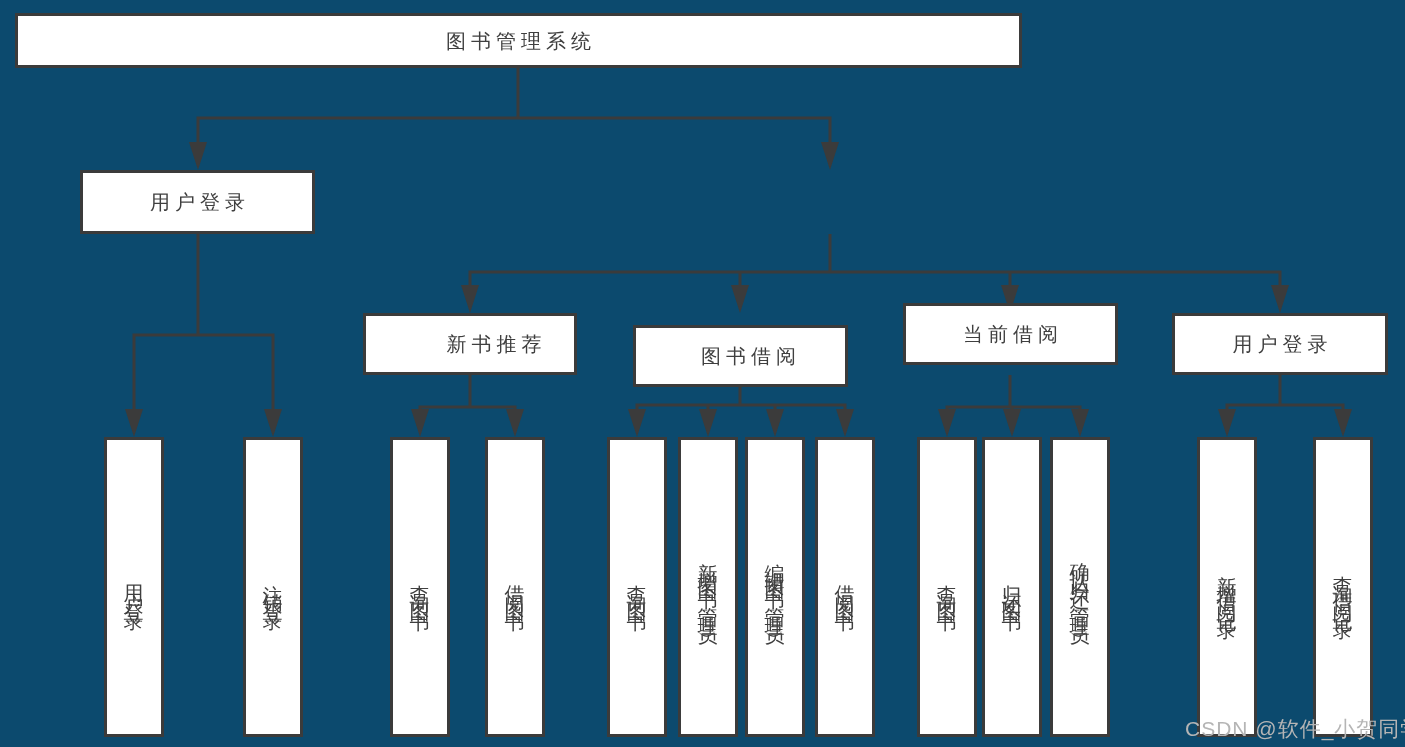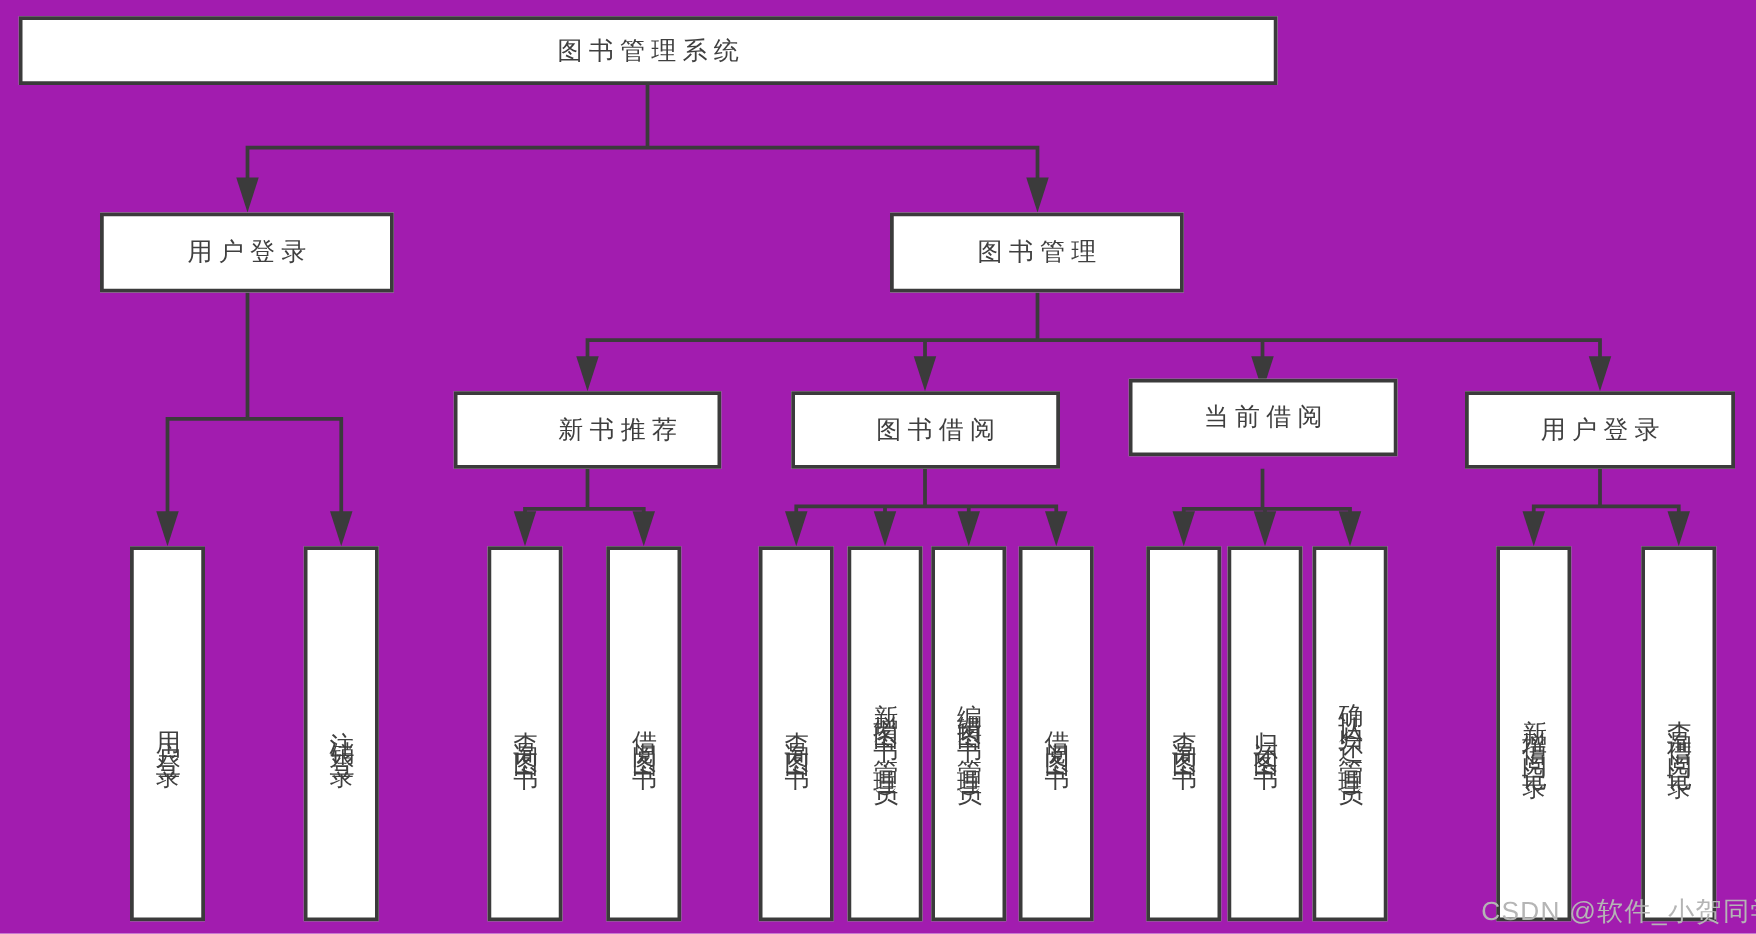--- a/index.html
+++ b/index.html
@@ -4,21 +4,21 @@
 <style>
   html, body {
     margin: 0; padding: 0;
     background: #ffffff;
     font-family: "Liberation Sans", "DejaVu Sans", sans-serif;
   }
   #canvas {
     position: relative;
     width: 1405px;
     height: 747px;
-    background: #a21caf;
+    background: #0c4a6e;
     overflow: hidden;
   }
   .node {
     position: absolute;
     box-sizing: border-box;
     border: 3px solid #3b3b3b;
     background: #ffffff;
     display: flex;
     align-items: center;
     justify-content: center;
@@ -38,21 +38,21 @@
     line-height: 1;
     white-space: nowrap;
   }
   
   .n-root   { left: 15px;   top: 13px;  width: 1007px; height: 55px; }
   
   .n-login  { left: 80px;   top: 170px; width: 235px;  height: 64px; }
   .n-mgmt   { left: 712px;  top: 170px; width: 235px;  height: 64px; }
   
   .n-newrec { left: 363px;  top: 313px; width: 214px;  height: 62px; padding-left: 48px; }
-  .n-borrow { left: 633px;  top: 313px; width: 215px;  height: 62px; padding-left: 16px; }
+  .n-borrow { left: 633px;  top: 325px; width: 215px;  height: 62px; padding-left: 16px; }
   .n-currnt { left: 903px;  top: 303px; width: 215px;  height: 62px; }
   .n-record { left: 1172px; top: 313px; width: 216px;  height: 62px; }
   
   .leaf { top: 437px; width: 60px; height: 300px; }
   .lf-1  { left: 104px; }
   .lf-2  { left: 243px; }
   .lf-3  { left: 390px; }
   .lf-4  { left: 485px; }
   .lf-5  { left: 607px; }
   .lf-6  { left: 678px; }
@@ -132,23 +132,20 @@
     </g>
   </svg>
 
   <div class="node n-root">
     <span class="h-label">图书管理系统</span>
   </div>
 
   <div class="node n-login">
     <span class="h-label">用户登录</span>
   </div>
-  <div class="node n-mgmt">
-    <span class="h-label">图书管理</span>
-  </div>
 
   <div class="node n-newrec">
     <span class="h-label">新书推荐</span>
   </div>
   <div class="node n-borrow">
     <span class="h-label">图书借阅</span>
   </div>
   <div class="node n-currnt">
     <span class="h-label">当前借阅</span>
   </div>

